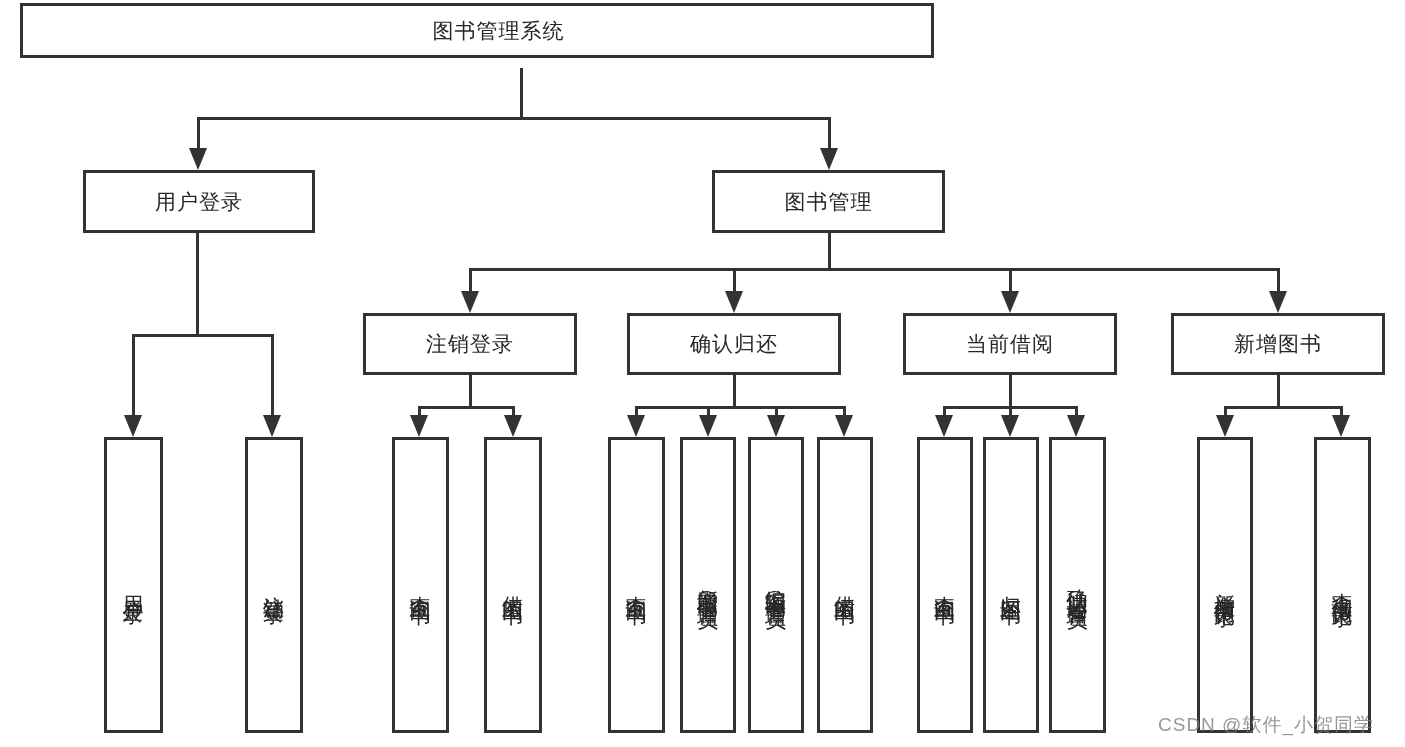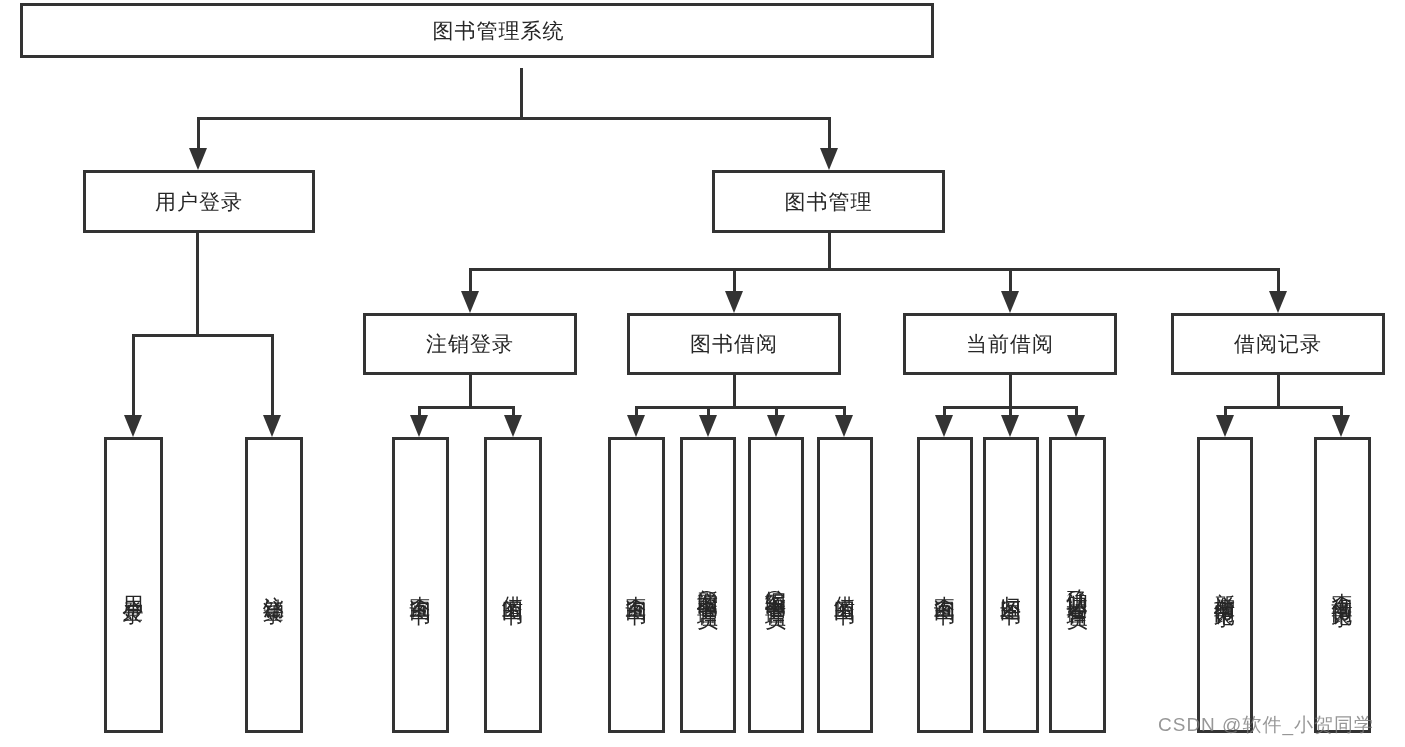--- a/index.html
+++ b/index.html
@@ -114,23 +114,23 @@
   <div class="arrow" style="left:1216px;top:415px;"></div>
   <div class="line v" style="left:1340px;top:406px;height:11px;"></div>
   <div class="arrow" style="left:1332px;top:415px;"></div>
 
   <div class="box" style="left:20px;top:3px;width:914px;height:55px;padding-left:43px;">图书管理系统</div>
 
   <div class="box" style="left:83px;top:170px;width:232px;height:63px;">用户登录</div>
   <div class="box" style="left:712px;top:170px;width:233px;height:63px;">图书管理</div>
 
   <div class="box" style="left:363px;top:313px;width:214px;height:62px;">注销登录</div>
-  <div class="box" style="left:627px;top:313px;width:214px;height:62px;">图书借阅</div>
+  <div class="box" style="left:627px;top:313px;width:214px;height:62px;">确认归还</div>
   <div class="box" style="left:903px;top:313px;width:214px;height:62px;">当前借阅</div>
-  <div class="box" style="left:1171px;top:313px;width:214px;height:62px;">借阅记录</div>
+  <div class="box" style="left:1171px;top:313px;width:214px;height:62px;">新增图书</div>
 
   <div class="box vbox" style="left:104px;top:437px;width:59px;height:296px;">用户登录</div>
   <div class="box vbox" style="left:245px;top:437px;width:58px;height:296px;">注销登录</div>
 
   <div class="box vbox" style="left:392px;top:437px;width:57px;height:296px;">查询图书</div>
   <div class="box vbox" style="left:484px;top:437px;width:58px;height:296px;">借阅图书</div>
 
   <div class="box vbox" style="left:608px;top:437px;width:57px;height:296px;">查询图书</div>
   <div class="box vbox" style="left:680px;top:437px;width:56px;height:296px;">新增图书（管理员）</div>
   <div class="box vbox" style="left:748px;top:437px;width:56px;height:296px;">编辑图书（管理员）</div>

